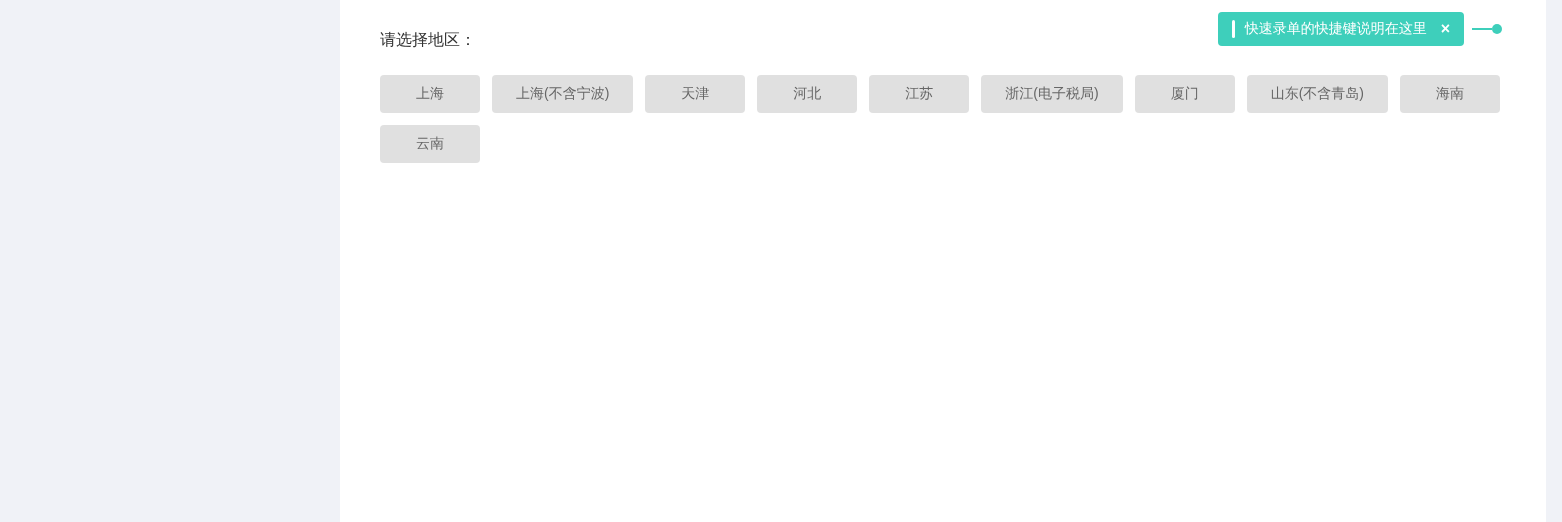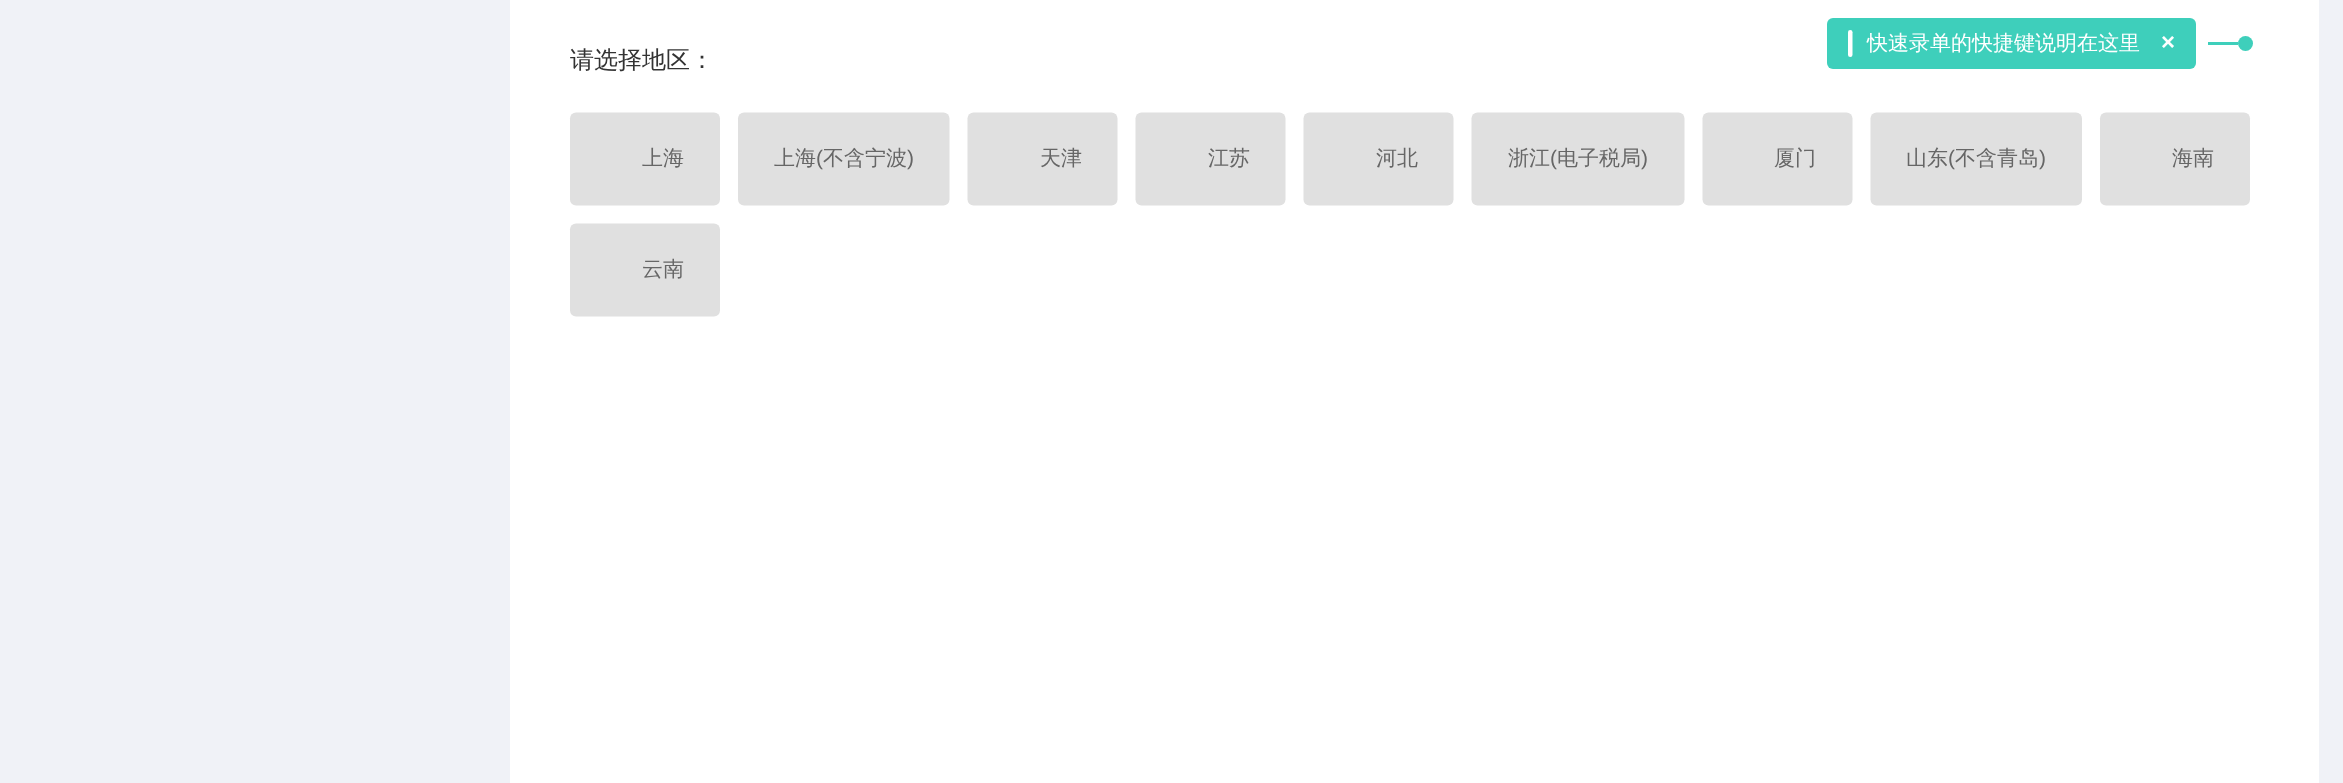--- a/index.html
+++ b/index.html
@@ -46,26 +46,26 @@
     .region-grid {
       display: flex;
       flex-wrap: wrap;
       gap: 12px;
     }
 
     .region-btn {
       background: #e0e0e0;
       border: none;
       border-radius: 4px;
-      padding: 22px 24px;
+      padding: 10px 24px;
       font-size: 14px;
       color: #666666;
       cursor: pointer;
       min-width: 100px;
-      text-align: right;
+      text-align: center;
       font-family: 'Microsoft YaHei', Arial, sans-serif;
     }
 
     .tooltip-container {
       position: absolute;
       top: 12px;
       right: 60px;
       display: flex;
       align-items: center;
       gap: 8px;
@@ -116,22 +116,22 @@
 <body>
 
 <div class="sidebar"></div>
 
 <div class="main-content">
   <div class="page-title">请选择地区：</div>
   <div class="region-grid">
   <button class="region-btn">上海</button>
       <button class="region-btn">上海(不含宁波)</button>
       <button class="region-btn">天津</button>
+      <button class="region-btn">河北</button>
       <button class="region-btn">江苏</button>
-      <button class="region-btn">河北</button>
       <button class="region-btn">浙江(电子税局)</button>
       <button class="region-btn">厦门</button>
       <button class="region-btn">山东(不含青岛)</button>
       <button class="region-btn">海南</button>
       <button class="region-btn">云南</button>
     </div>
 </div>
 
 <div class="tooltip-container">
   <div class="tooltip-box">

